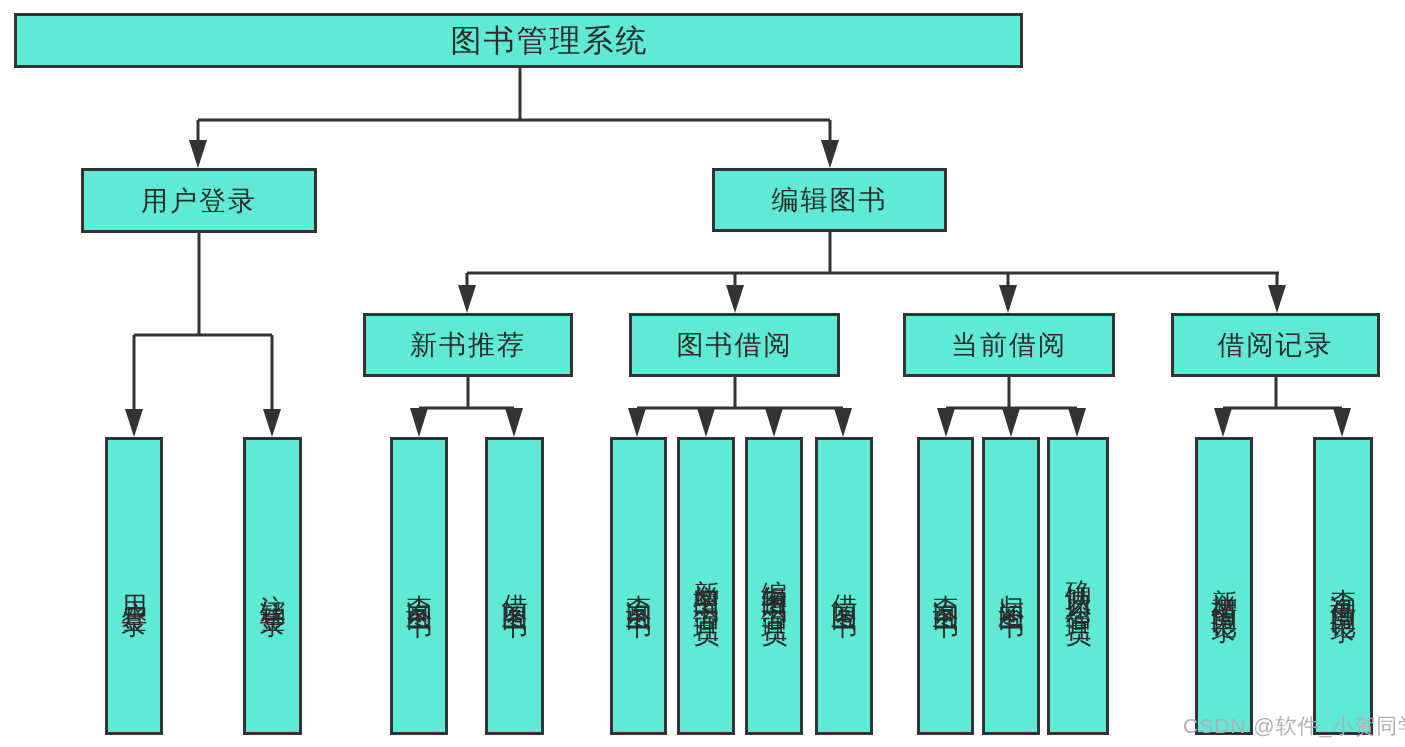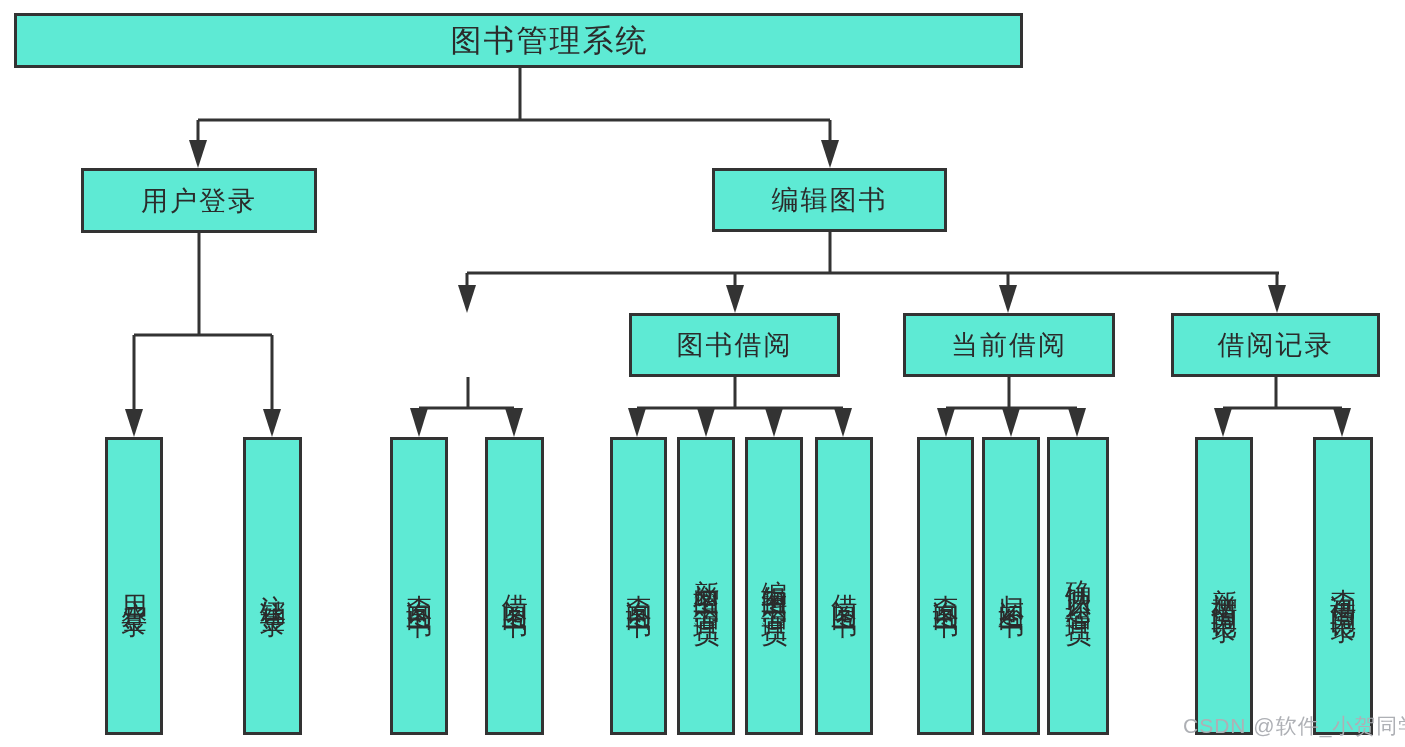--- a/index.html
+++ b/index.html
@@ -77,20 +77,23 @@
     <span class="lbl">图书管理系统</span>
   </div>
 
   <div class="node h-node" style="left:81px;top:168px;width:236px;height:65px;">
     <span class="lbl">用户登录</span>
   </div>
   <div class="node h-node" style="left:712px;top:168px;width:235px;height:64px;">
     <span class="lbl">编辑图书</span>
   </div>
 
+  <div class="node h-node" style="left:363px;top:313px;width:210px;height:64px;">
+    <span class="lbl">新书推荐</span>
+  </div>
   <div class="node h-node" style="left:629px;top:313px;width:211px;height:64px;align-items:center;">
     <span class="lbl">图书借阅</span>
   </div>
   <div class="node h-node" style="left:903px;top:313px;width:212px;height:64px;">
     <span class="lbl">当前借阅</span>
   </div>
   <div class="node h-node" style="left:1171px;top:313px;width:209px;height:64px;justify-content:center;">
     <span class="lbl">借阅记录</span>
   </div>
 

